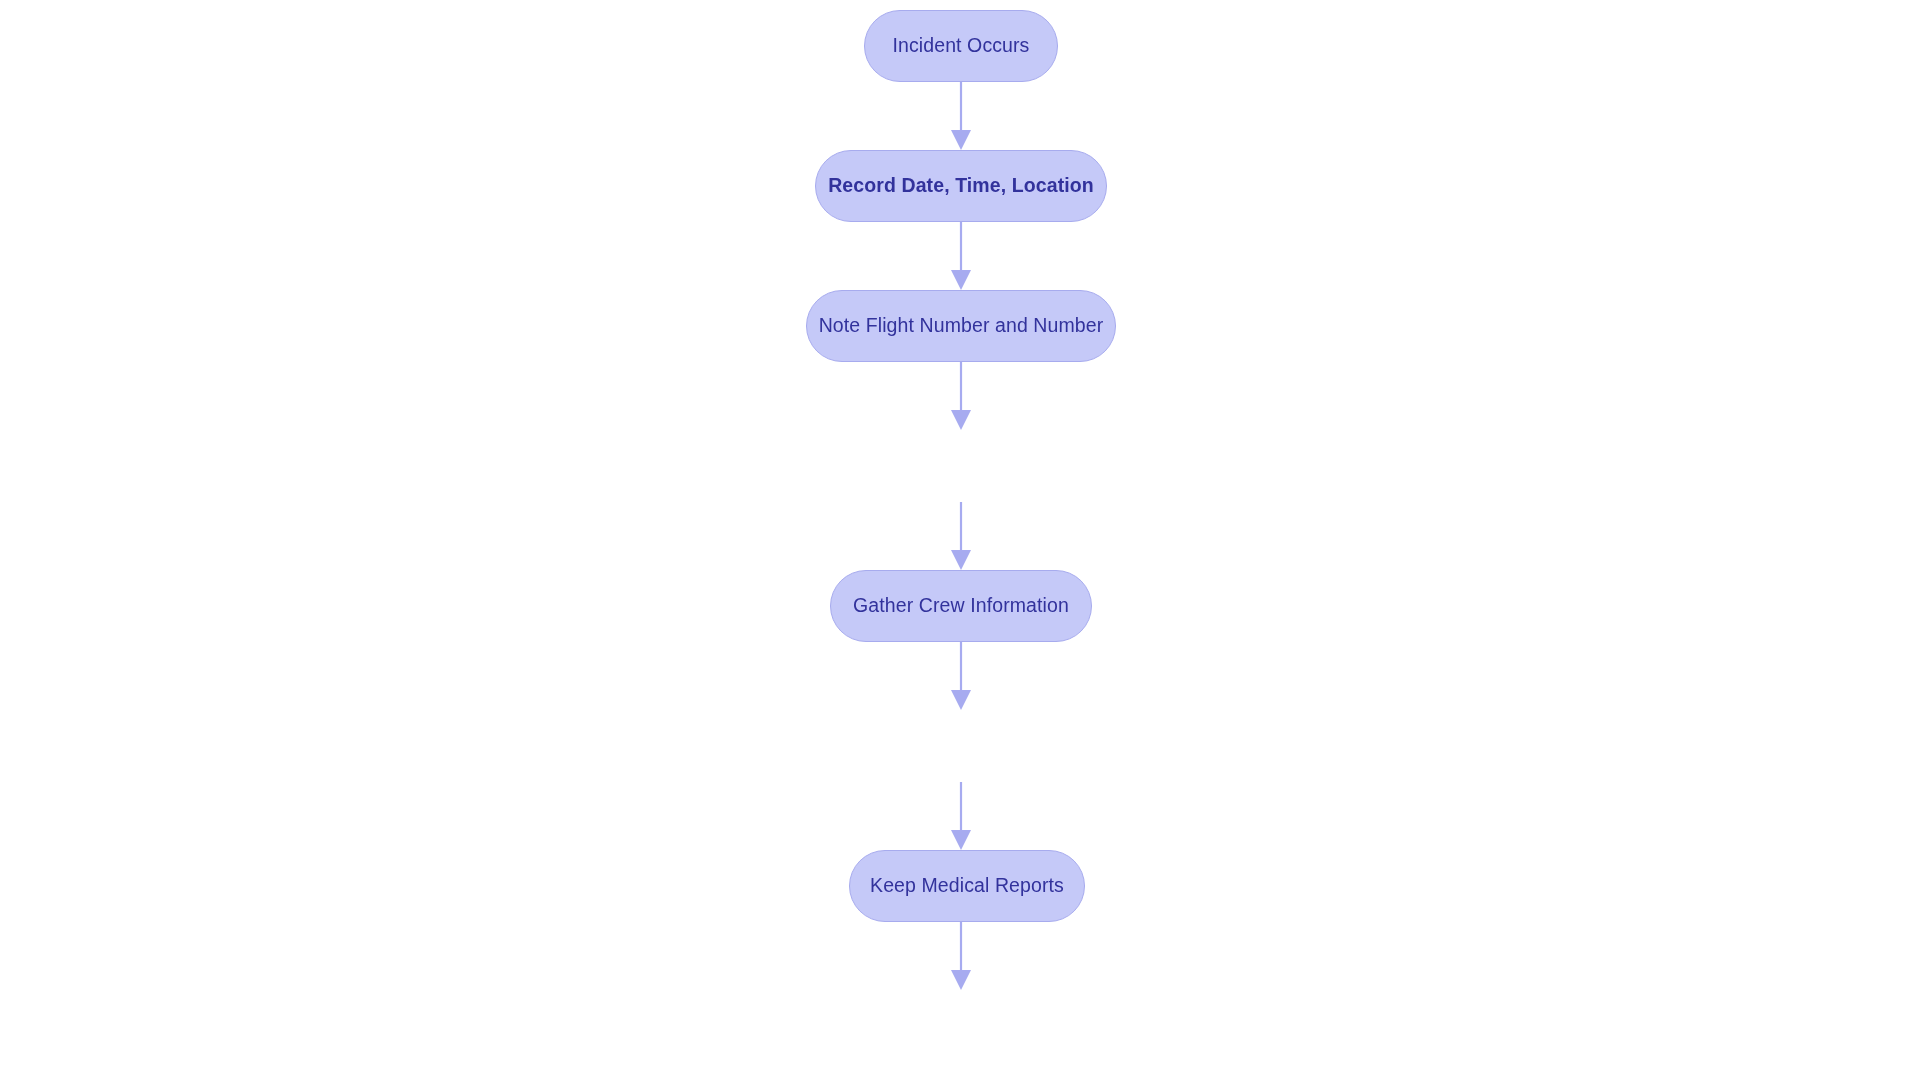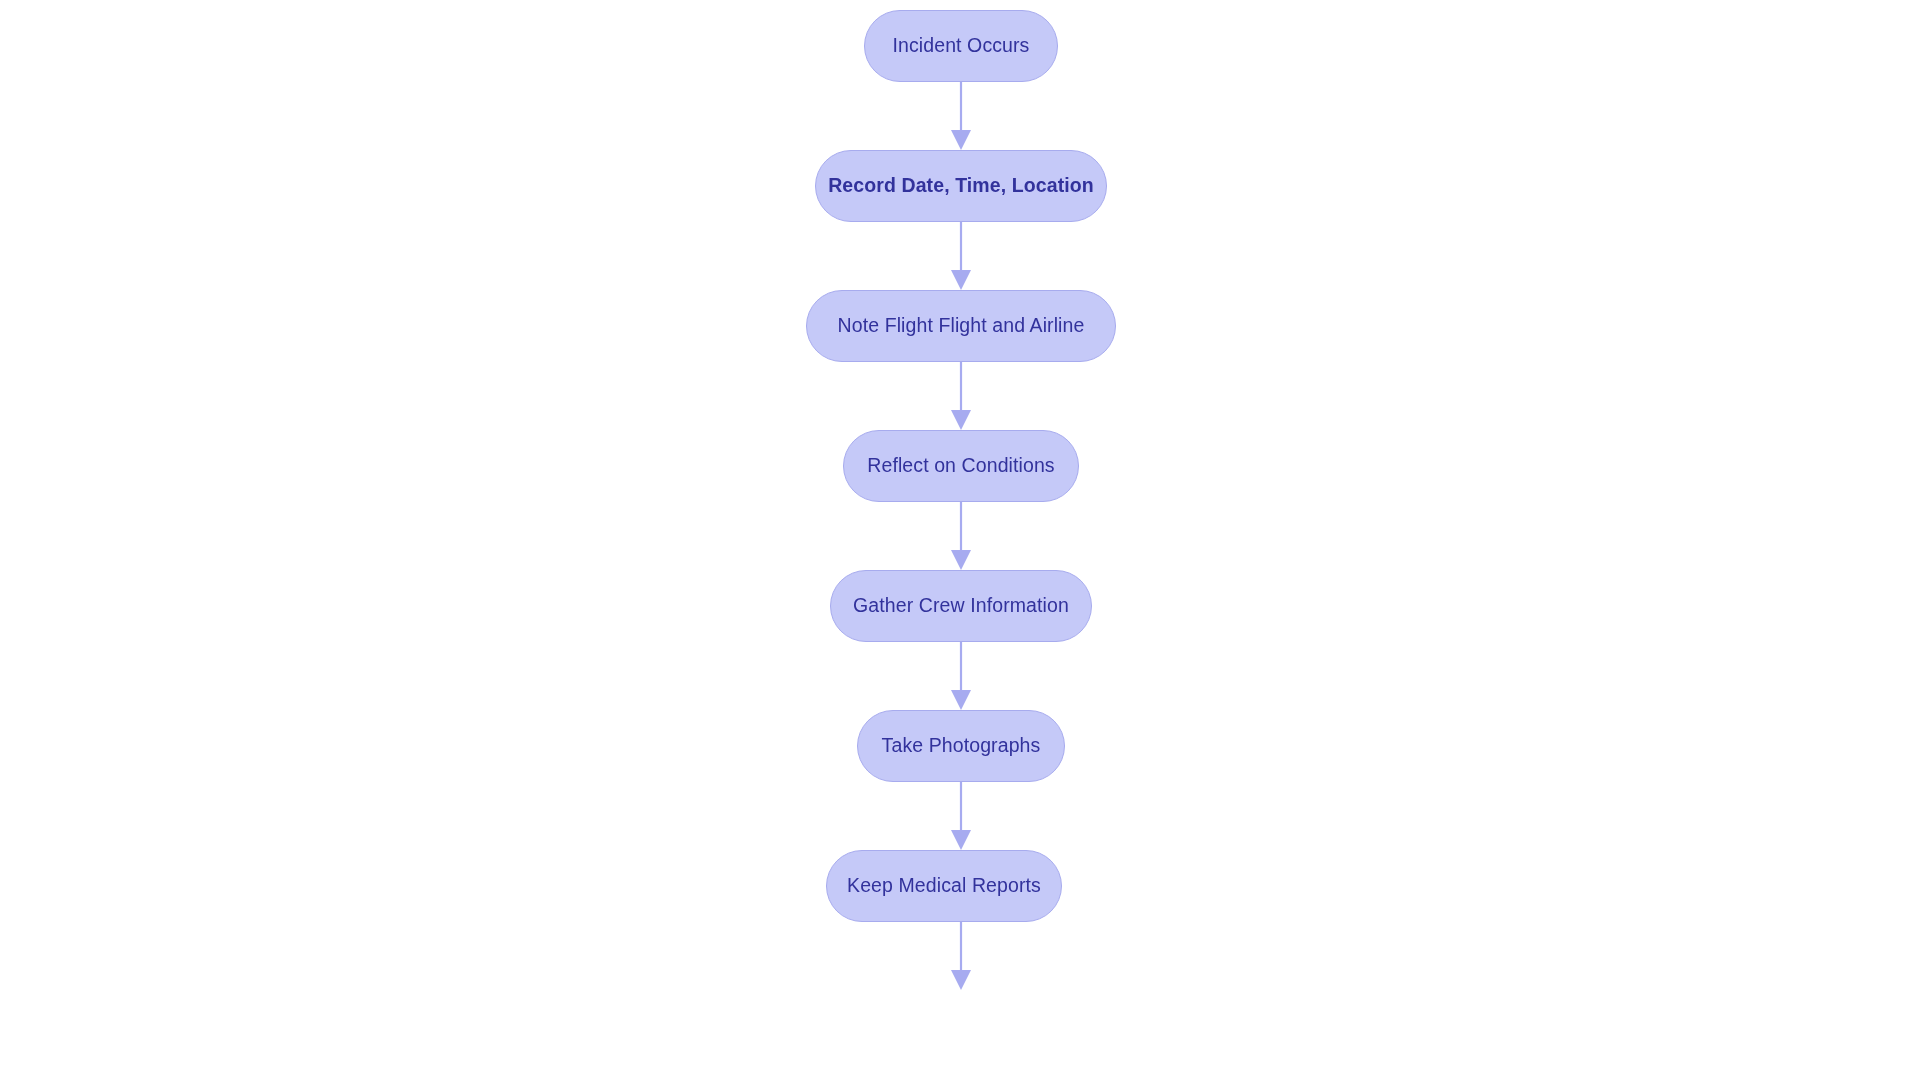--- a/index.html
+++ b/index.html
@@ -101,28 +101,22 @@
     </svg>
   </div>
 
   <div class="node" style="left:961px; top:10px; width:194px;">
     <span class="node-label">Incident Occurs</span>
   </div>
   <div class="node" style="left:961px; top:150px; width:292px;font-weight:bold;">
     <span class="node-label">Record Date, Time, Location</span>
   </div>
   <div class="node" style="left:961px; top:290px; width:310px;">
-    <span class="node-label">Note Flight Flight and Airline</span>
-  </div>
-  <div class="node" style="left:961px; top:430px; width:236px;">
-    <span class="node-label">Reflect on Conditions</span>
+    <span class="node-label">Note Flight Number and Number</span>
   </div>
   <div class="node" style="left:961px; top:570px; width:262px;align-items:center;">
     <span class="node-label">Gather Crew Information</span>
   </div>
-  <div class="node" style="left:961px; top:710px; width:208px;">
-    <span class="node-label">Take Photographs</span>
-  </div>
-  <div class="node" style="left:944px; top:850px; width:236px;">
+  <div class="node" style="left:967px; top:850px; width:236px;">
     <span class="node-label">Keep Medical Reports</span>
   </div>
 
 </div>
 
 </body></html>

